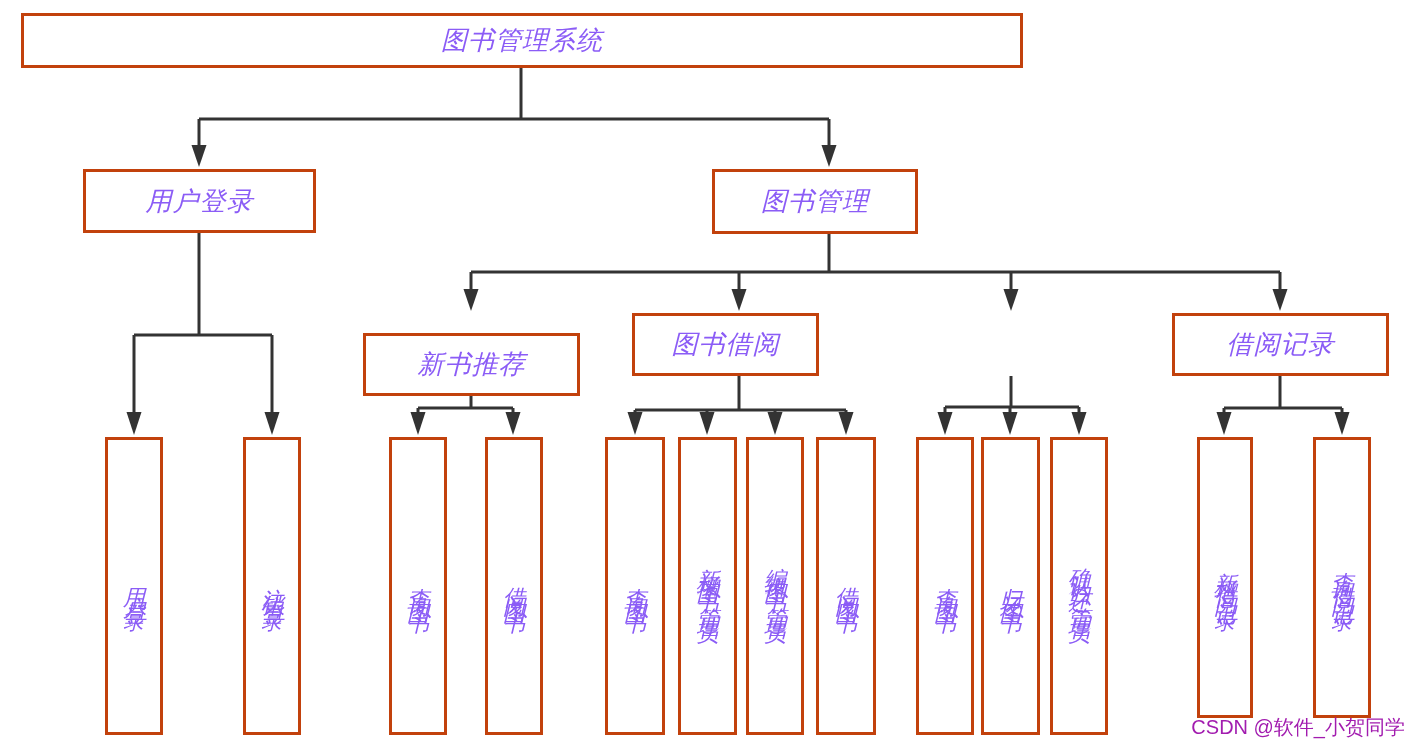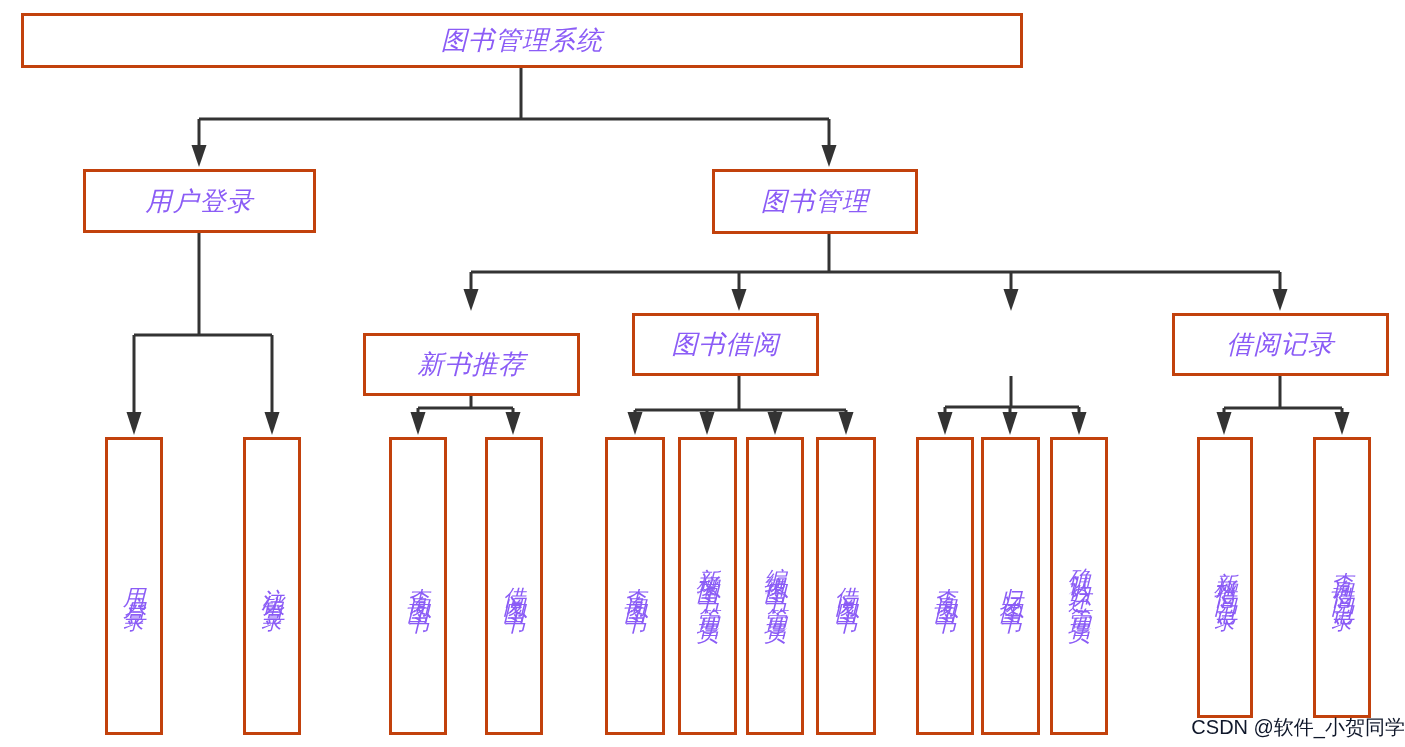--- a/index.html
+++ b/index.html
@@ -38,21 +38,21 @@
     font-size: 22px;
     letter-spacing: 8px;
     white-space: normal;
     line-height: 1;
   }
   .watermark {
     position: absolute;
     left: 1183px;
     top: 714px;
     width: 222px;
-    color: #0f172a;
+    color: #a21caf;
     font-size: 20px;
     white-space: nowrap;
     text-align: right;
   }
 </style>
 </head>
 <body>
 
 <div class="page">
 

